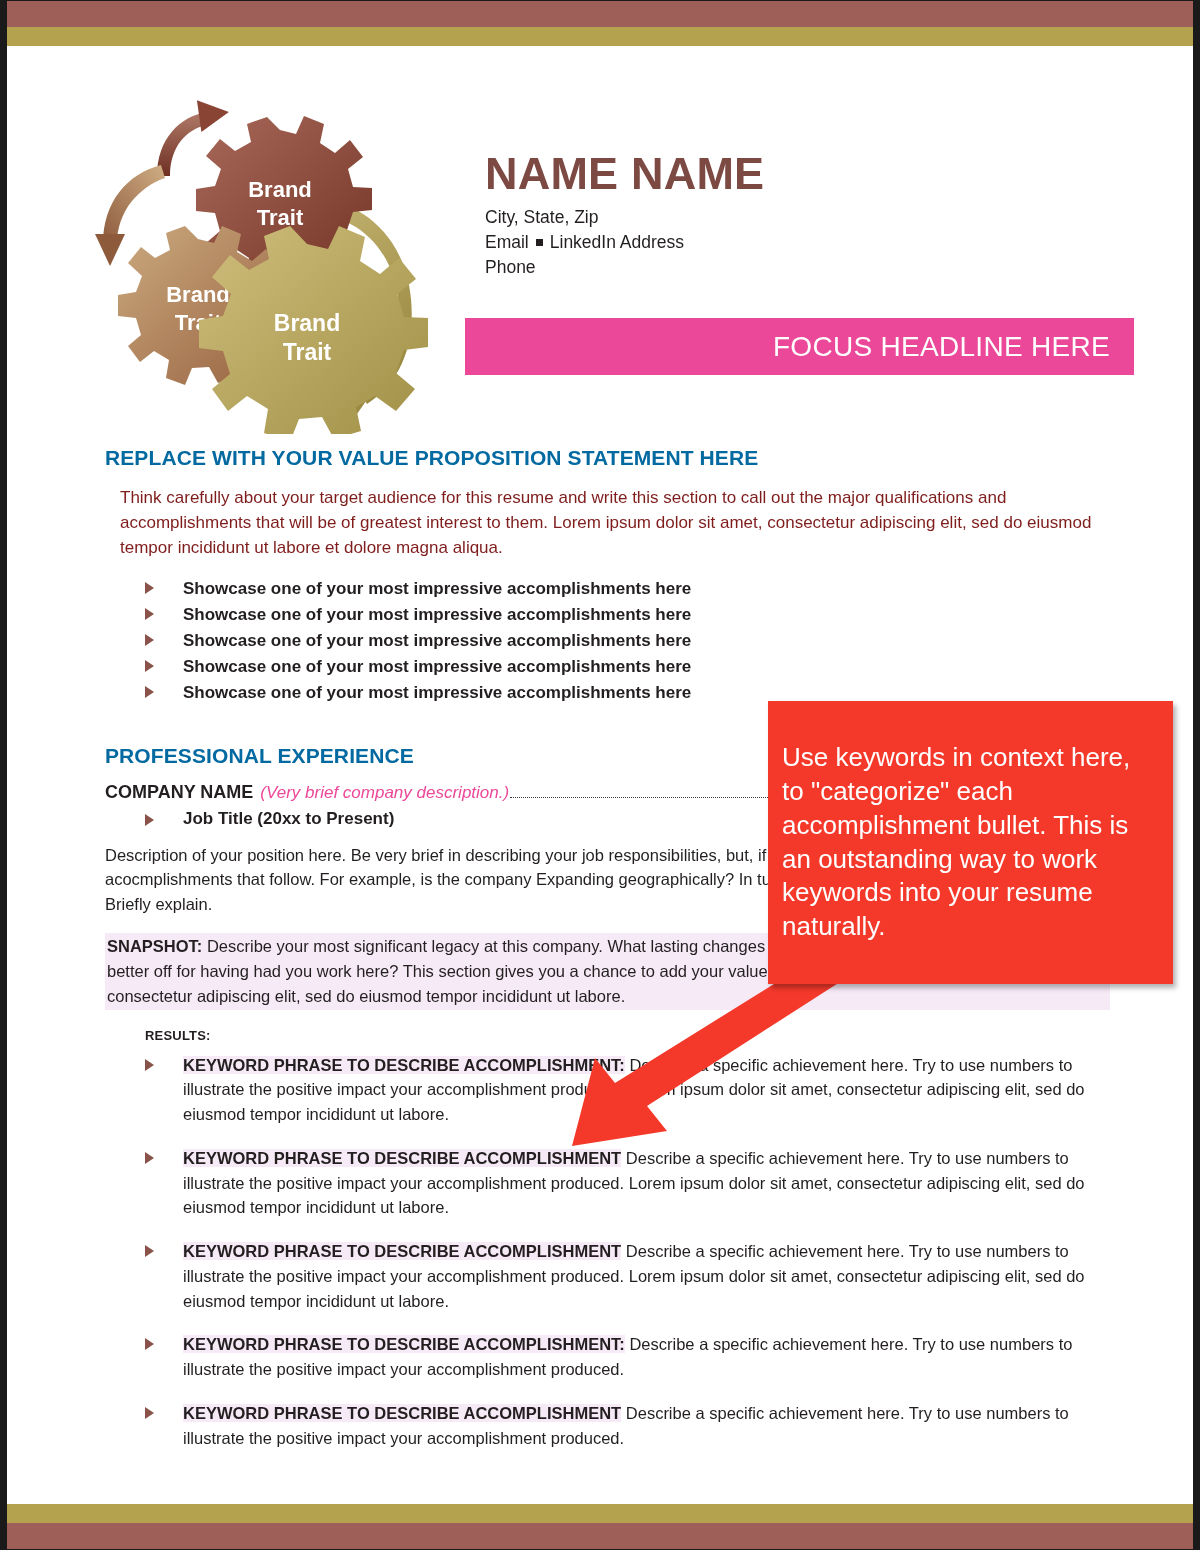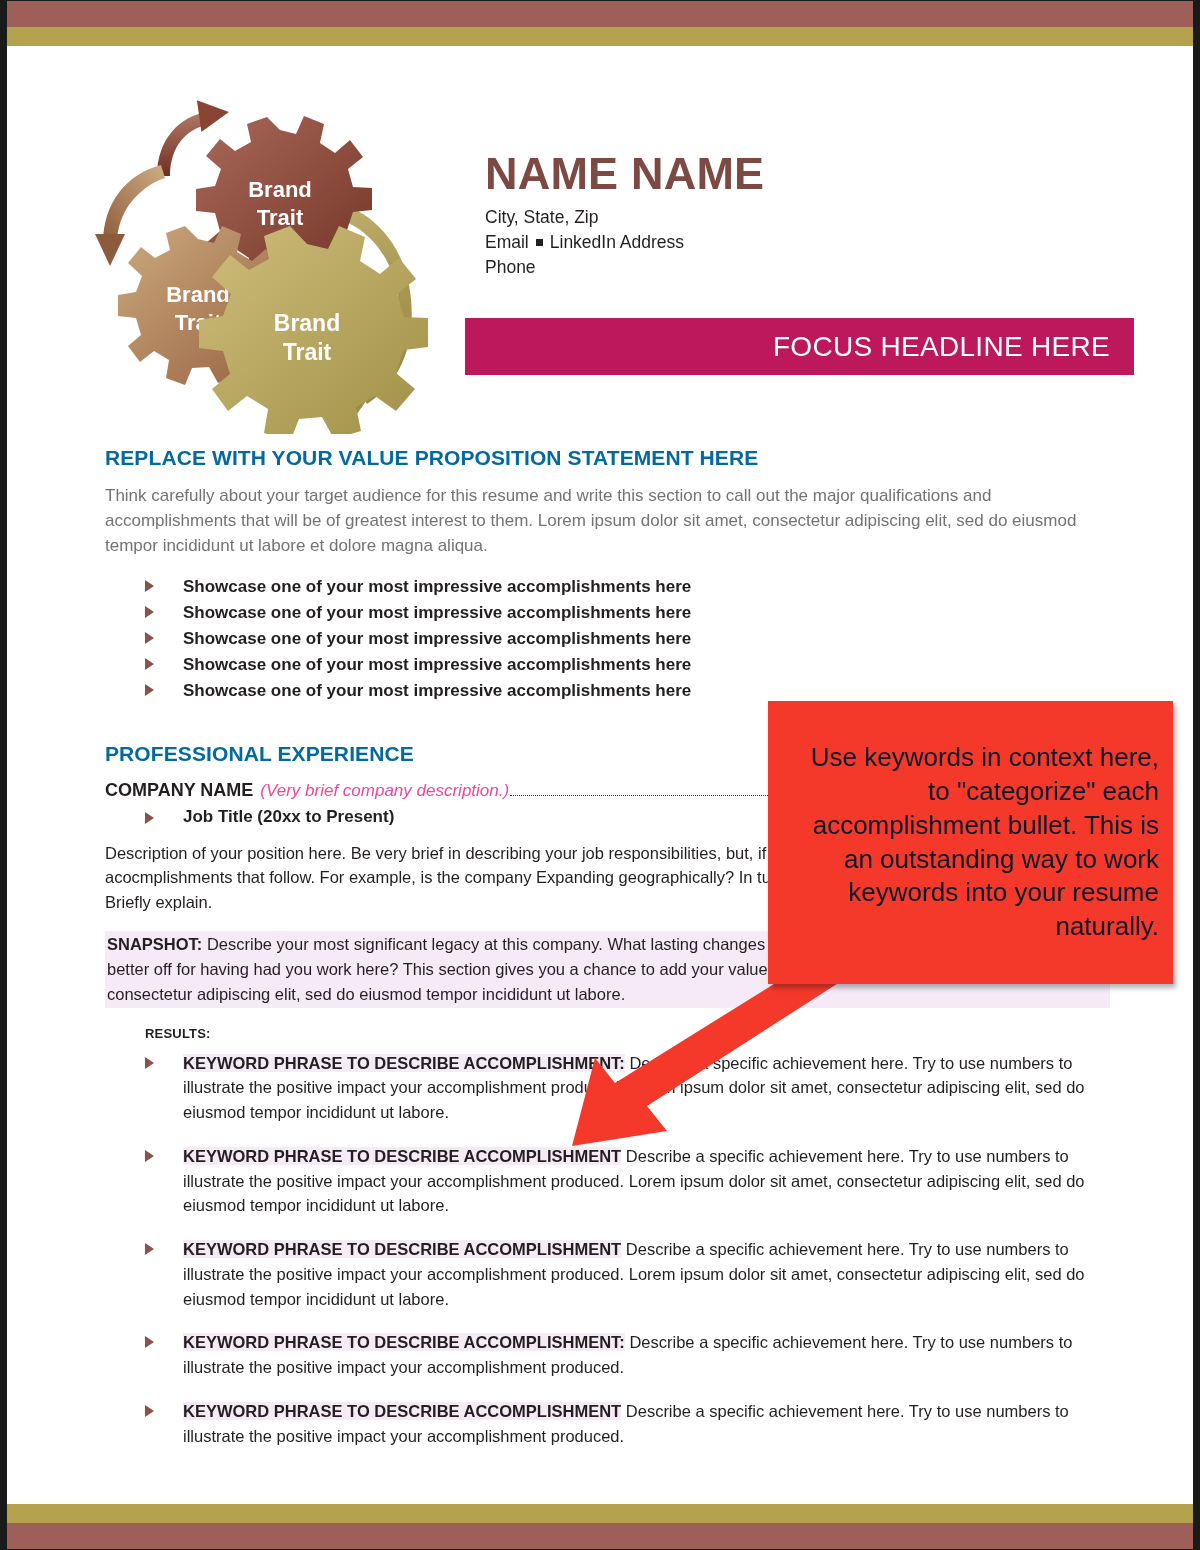--- a/index.html
+++ b/index.html
@@ -88,21 +88,21 @@
     vertical-align: middle;
   }
 
   
   .focus-bar {
     position: absolute;
     left: 458px;
     top: 272px;
     width: 669px;
     height: 57px;
-    background: #be185d;
+    background: #ec4899;
     display: flex;
     align-items: center;
     justify-content: flex-end;
     box-sizing: border-box;
     padding-right: 24px;
   }
   .focus-bar-text {
     color: #ffffff;
     font-size: 28px;
     font-weight: 500;
@@ -118,23 +118,23 @@
   }
   .section-head {
     font-size: 21px;
     font-weight: bold;
     color: #0369a1;
     letter-spacing: 0.1px;
     margin: 0 0 13px 0;
   }
   .para {
     font-size: 17px;
-    color: #737373;
+    color: #7f1d1d;
     line-height: 1.48;
-    margin: 0;
+    margin: 15px;
   }
   .vp-bullets {
     margin: 16px 0 0 0;
     padding: 0;
     list-style: none;
   }
   .vp-bullets li {
     position: relative;
     font-size: 17px;
     font-weight: bold;
@@ -242,24 +242,24 @@
     width: 405px;
     height: 283px;
     background: #f4392b;
     box-shadow: 3px 4px 5px rgba(0,0,0,0.30);
     display: flex;
     align-items: center;
     justify-content: center;
     z-index: 20;
   }
   .callout-text {
-    color: #0f172a;
+    color: #ffffff;
     font-size: 26px;
     line-height: 1.30;
-    text-align: right;
+    text-align: left;
     padding: 0 14px;
   }
   .arrow-layer {
     position: absolute;
     left: 0; top: 0;
     width: 1186px; height: 1460px;
     pointer-events: none;
     z-index: 19;
   }
 </style>

